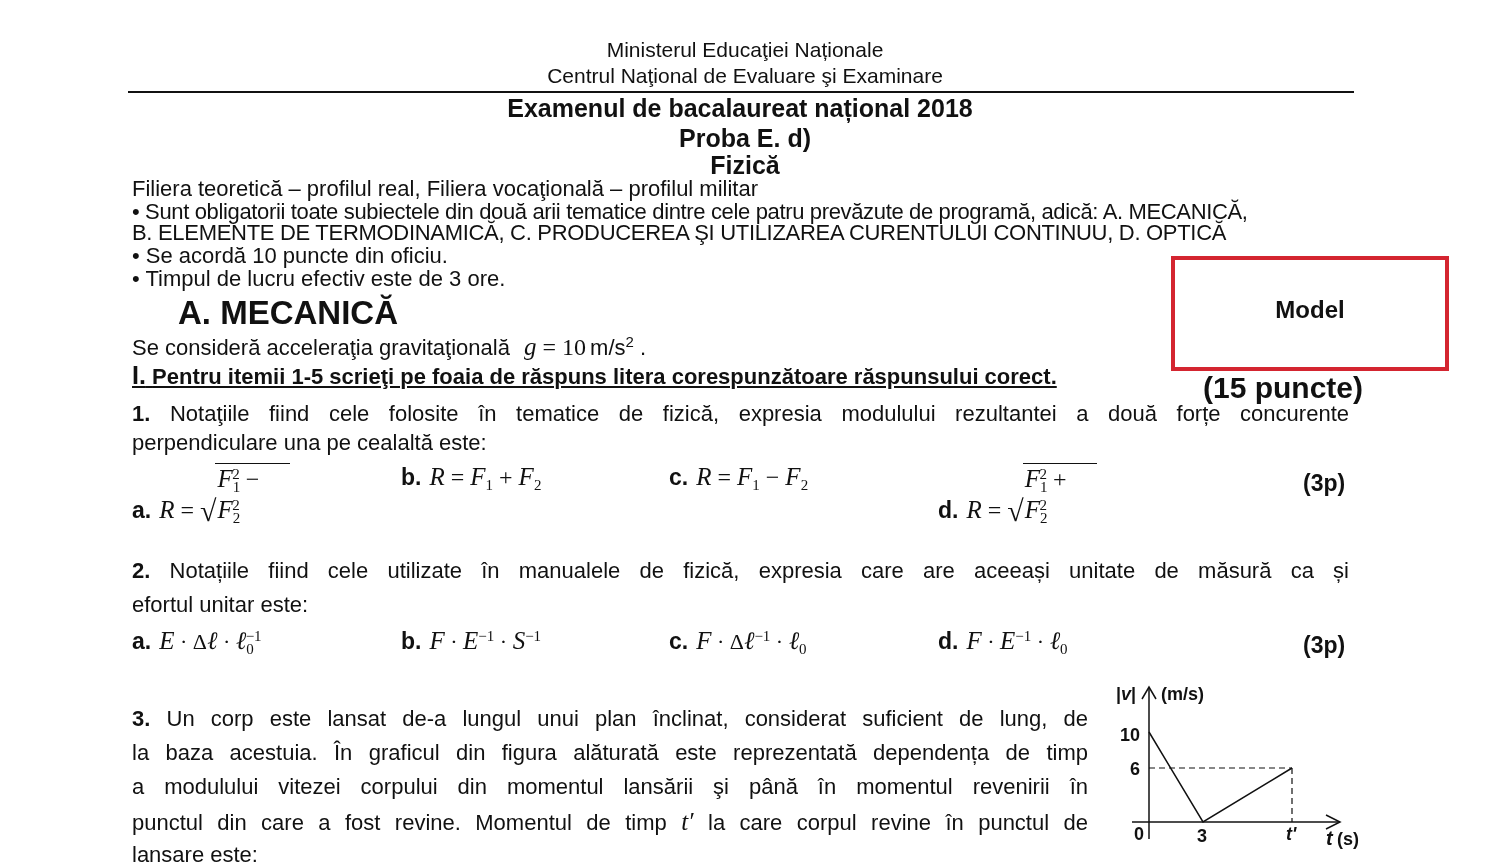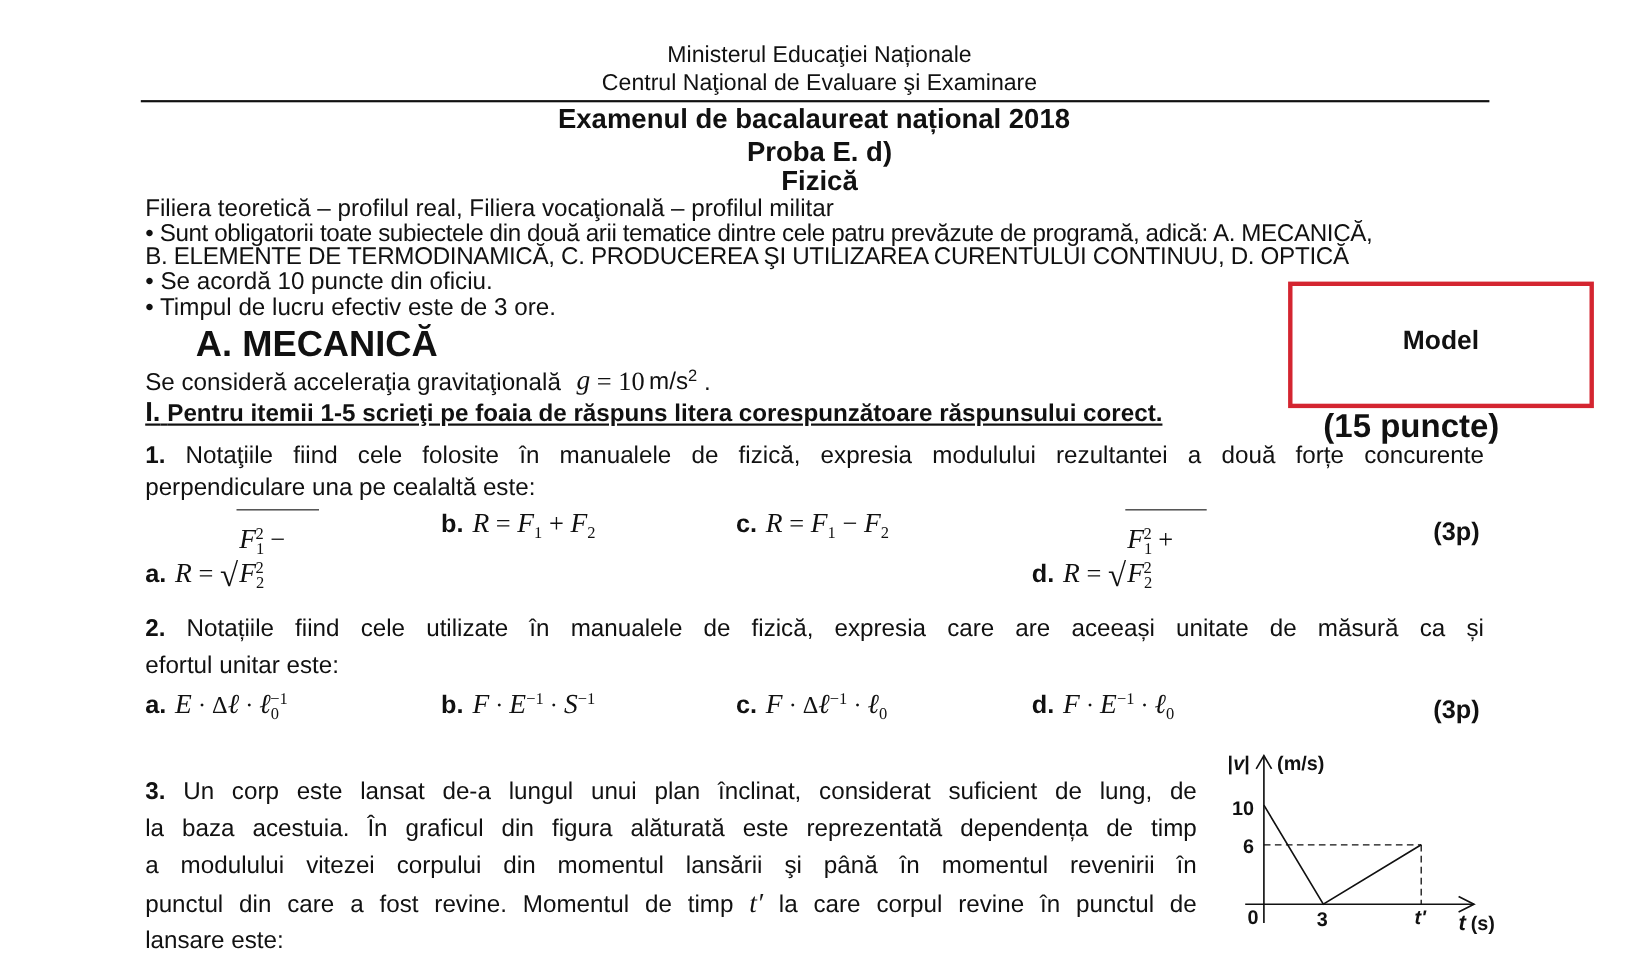--- a/index.html
+++ b/index.html
@@ -14,21 +14,21 @@
   .just{text-align:justify;text-align-last:justify;}
   .b{font-weight:bold;}
   .math{font-family:"Liberation Serif",serif;font-style:italic;font-size:25px;}
   .mup{font-family:"Liberation Serif",serif;font-style:normal;}
   sub,sup{font-size:15px;}
   .sec{font-size:33px;font-weight:bold;text-decoration-thickness:3px;text-underline-offset:3px;}
   .model-box{position:absolute;left:1171px;top:256px;width:270px;height:107px;border:4px solid #d42530;}
   .model-box span{position:absolute;left:0;right:0;top:36px;text-align:center;font-size:24px;font-weight:bold;}
   .opt{position:absolute;font-size:22px;}
   .opt .lbl{font-weight:bold;font-size:23px;margin-right:8px;}
-  .sqrt{display:inline-block;border-top:1.5px solid #111;padding:13px 2px;margin-left:-1px;}
+  .sqrt{display:inline-block;border-top:1.5px solid #111;padding:1px 2px;margin-left:-1px;}
   .rad{font-family:"Liberation Serif",serif;font-style:normal;font-size:30px;vertical-align:-3px;}
   .graph text{font-family:"Liberation Sans",sans-serif;font-weight:bold;fill:#111;}
 </style>
 </head>
 <body>
 
 <div class="abs center hdr" style="top:38px;">Ministerul Educaţiei Naționale</div>
 <div class="abs center hdr" style="top:64px;">Centrul Naţional de Evaluare şi Examinare</div>
 <div class="rule"></div>
 <div class="abs center title" style="top:94px;left:-5px;">Examenul de bacalaureat național 2018</div>
@@ -51,21 +51,21 @@
   <span>Se consideră acceleraţia gravitaţională</span>
   <span class="math" style="margin-left:8px;">g</span><span class="mup" style="font-size:24px;"> = </span><span class="mup" style="font-size:24px;">10</span><span style="margin-left:4px;">m/s</span><sup>2</sup><span> .</span>
 </div>
 
 <div class="abs b" style="left:132px;top:361px;font-size:22px;text-decoration:underline;">
   <span style="font-size:25px;">I.</span>
   <span>Pentru itemii 1-5 scrieţi pe foaia de răspuns litera corespunzătoare răspunsului corect.</span>
 </div>
 <div class="abs b" style="left:1203px;top:371px;font-size:30px;">(15 puncte)</div>
 
-<div class="abs body just" style="left:132px;top:401px;width:1217px;"><span class="b">1.</span> <span>Notaţiile fiind cele folosite în manualele de fizică, expresia modulului rezultantei a două forțe concurente</span></div>
+<div class="abs body just" style="left:132px;top:401px;width:1217px;"><span class="b">1.</span> <span>Notaţiile fiind cele folosite în tematice de fizică, expresia modulului rezultantei a două forțe concurente</span></div>
 <div class="abs body" style="left:132px;top:430px;">perpendiculare una pe cealaltă este:</div>
 
 <div class="opt" style="left:132px;top:463px;">
   <span class="lbl">a.</span><span class="math">R</span><span class="mup" style="font-size:24px;"> = </span><span class="rad">√</span><span class="sqrt"><span class="math">F</span><sub class="mup">1</sub><sup class="mup" style="margin-left:-8px;">2</sup><span class="mup" style="font-size:24px;"> − </span><span class="math">F</span><sub class="mup">2</sub><sup class="mup" style="margin-left:-8px;">2</sup></span>
 </div>
 <div class="opt" style="left:401px;top:463px;">
   <span class="lbl">b.</span><span class="math">R</span><span class="mup" style="font-size:24px;"> = </span><span class="math">F</span><sub class="mup">1</sub><span class="mup" style="font-size:24px;"> + </span><span class="math">F</span><sub class="mup">2</sub>
 </div>
 <div class="opt" style="left:669px;top:463px;">
   <span class="lbl">c.</span><span class="math">R</span><span class="mup" style="font-size:24px;"> = </span><span class="math">F</span><sub class="mup">1</sub><span class="mup" style="font-size:24px;"> − </span><span class="math">F</span><sub class="mup">2</sub>

